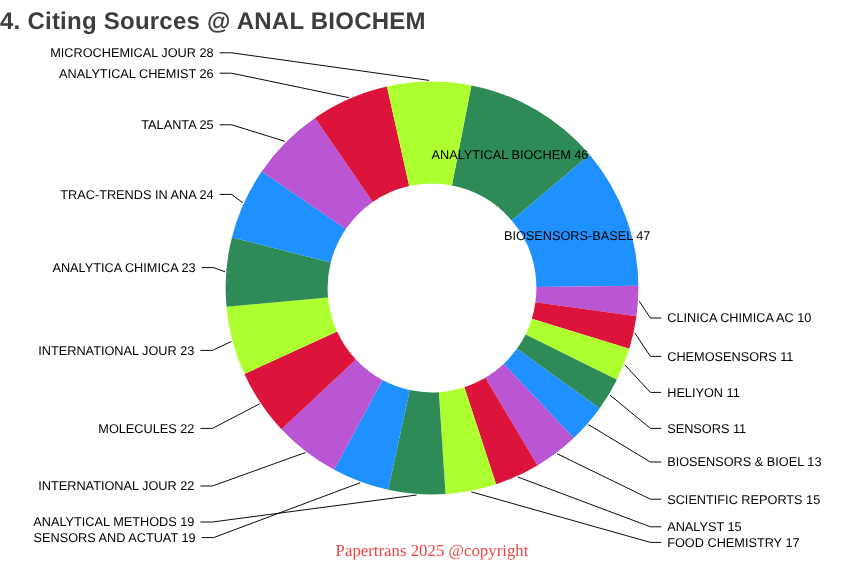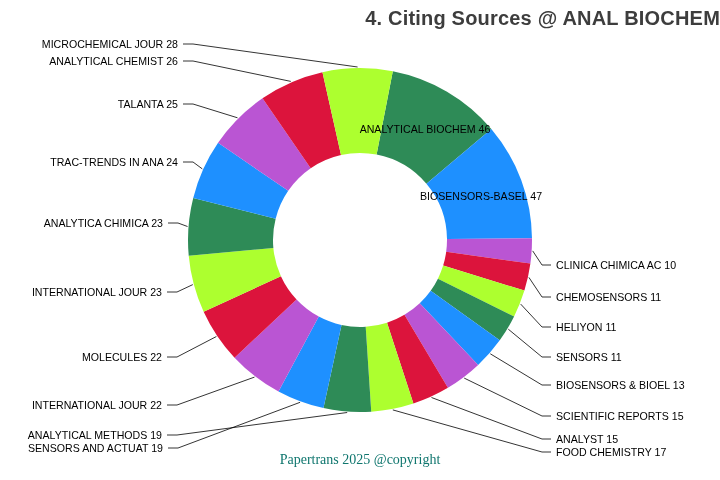--- a/index.html
+++ b/index.html
@@ -10,21 +10,21 @@
     background: var(--bg-color, #ffffff);
     overflow: hidden;
     font-family: "Liberation Sans", sans-serif;
   }
   .chart-title {
     position: absolute;
     top: 7px;
     left: 0;
     width: 720px;
     margin: 0;
-    text-align: right;
+    text-align: left;
     font-family: "Liberation Sans", sans-serif;
     font-size: 20px;
     font-weight: bold;
     letter-spacing: 0.2px;
     color: var(--title-color, #3D3D3D);
   }
   .chart-svg {
     position: absolute;
     left: 0;
     top: 0;
@@ -42,21 +42,21 @@
     stroke-width: 0.8;
   }
   .chart-footer {
     position: absolute;
     top: 452px;
     left: 0;
     width: 720px;
     text-align: center;
     font-family: "Liberation Serif", serif;
     font-size: 14px;
-    color: #0f766e;
+    color: #ef4444;
   }
 </style>
 </head>
 <body>
 
 <div class="canvas">
   <h1 class="chart-title">4. Citing Sources @ ANAL BIOCHEM</h1>
   <svg id="donut" class="chart-svg" viewBox="0 0 720 480">
       <g>
         <path d="M392.82 71.16 A172 172 0 0 1 491.34 128.94 L426.43 183.82 A87 87 0 0 0 376.60 154.60 Z" fill="#2E8B57"></path>

